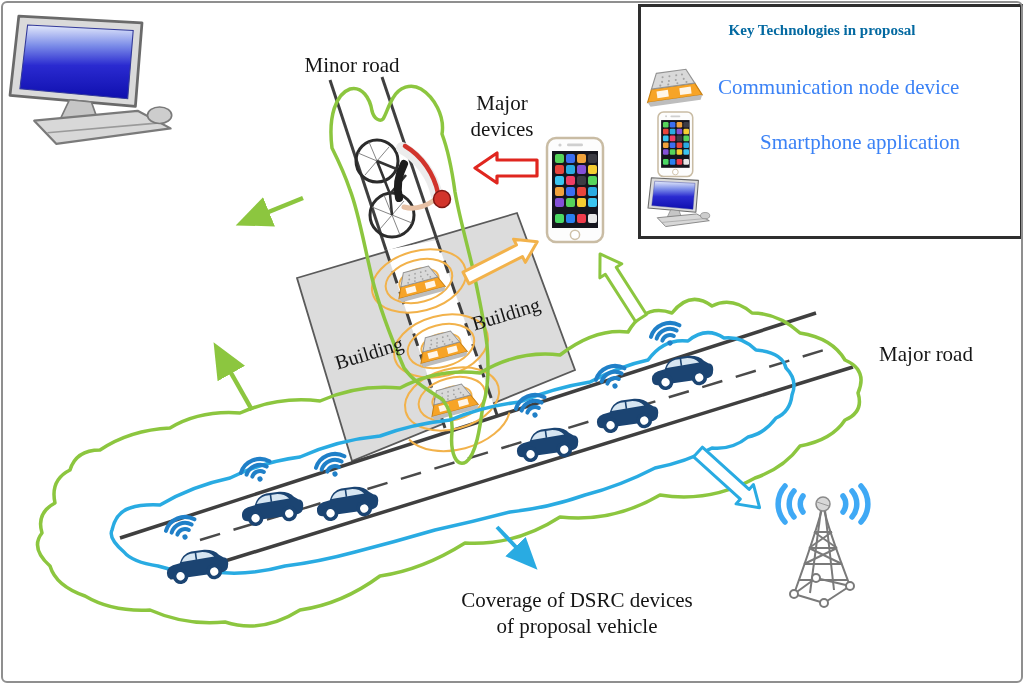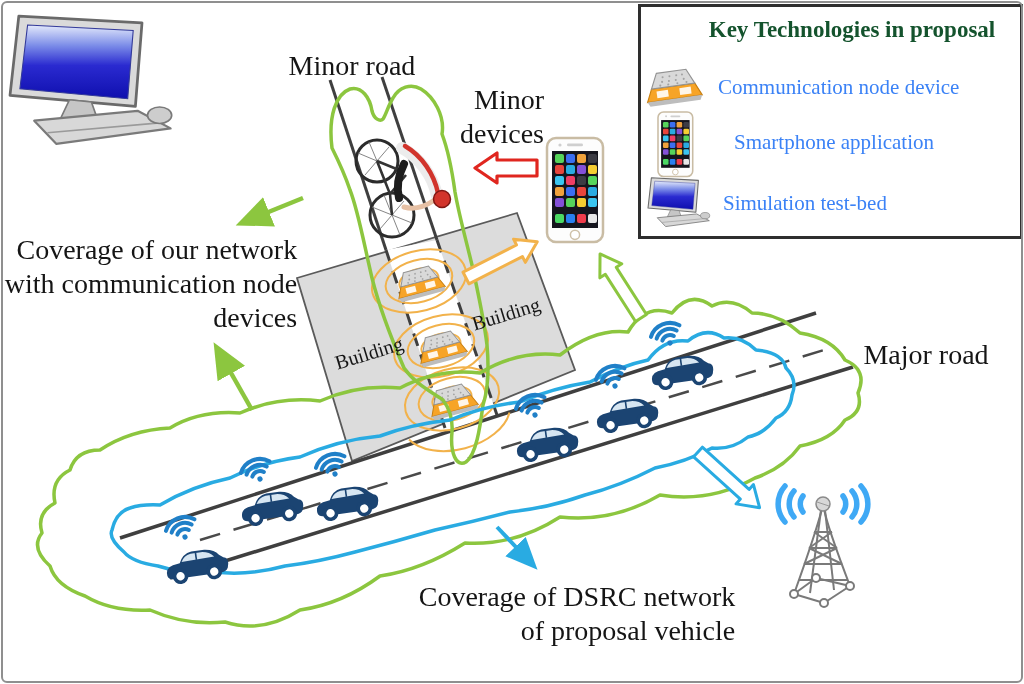--- a/index.html
+++ b/index.html
@@ -3,27 +3,27 @@
 <meta charset="utf-8">
 <style>
   html,body{margin:0;padding:0;background:#ffffff;}
   #stage{position:relative;width:1024px;height:684px;background:#ffffff;overflow:hidden;
          font-family:"Liberation Serif",serif;}
   #frame{position:absolute;left:1px;top:1px;right:1px;bottom:1px;border:2px solid #8f8f8f;
          border-radius:6px;pointer-events:none;}
   #artwork{position:absolute;left:0;top:0;}
   .lbl{position:absolute;color:#151515;white-space:nowrap;text-align:center;
        transform:translate(-50%,-50%);line-height:1.22;}
-  .f21{font-size:28px;text-align:right;}
+  .f21{font-size:21px;}
   .f20{font-size:20px;}
   .rot{transform:translate(-50%,-50%) rotate(-17deg);}
   .legend-box{position:absolute;left:638px;top:4px;width:379px;height:229px;
               border:3px solid #2e2e2e;background:transparent;}
-  .legend-title{position:absolute;left:852px;top:30px;transform:translate(-50%,-50%);
-                font-size:23px;font-weight:bold;color:#14532d;white-space:nowrap;}
+  .legend-title{position:absolute;left:822px;top:30px;transform:translate(-50%,-50%);
+                font-size:15px;font-weight:bold;color:#0369a1;white-space:nowrap;}
   .legend-item{position:absolute;transform:translateY(-50%);font-size:21px;color:#3b82f6;
                white-space:nowrap;}
 </style>
 </head>
 <body>
 
 <div id="stage">
 
 <svg id="artwork" width="1024" height="684" viewBox="0 0 1024 684">
   <defs>
@@ -289,38 +289,32 @@
 
   <use href="#node" transform="translate(673,85) rotate(-8) scale(1.15)"></use>
   <use href="#phone" transform="translate(658,112) scale(0.62)"></use>
   <use href="#monitor" transform="translate(648,177) scale(0.42)"></use>
 </svg>
 
 <div class="lbl f21" style="left:352px;top:66px;">Minor road</div>
 <div class="lbl f21" style="left:926px;top:325px;margin-top:30px;">Major road</div>
 
 <div class="lbl f21" style="left:502px;top:117px;">
-  <div>Minor</div>
+  <div>Major</div>
   <div>devices</div>
 </div>
 
-<div class="lbl f21" style="left:151px;top:284px;">
-  <div>Coverage of our network</div>
-  <div>with communication node</div>
-  <div>devices</div>
-</div>
 
 <div class="lbl f21" style="left:577px;top:614px;">
-  <div>Coverage of DSRC network</div>
+  <div>Coverage of DSRC devices</div>
   <div>of proposal vehicle</div>
 </div>
 
 <div class="lbl f20 rot" style="left:369px;top:353px;">Building</div>
 <div class="lbl f20 rot" style="left:506px;top:314px;">Building</div>
 
 <div class="legend-box"></div>
 <div class="legend-title">Key Technologies in proposal</div>
 <div class="legend-item" style="left:718px;top:87px;">Communication node device</div>
-<div class="legend-item" style="left:734px;top:142px;">Smartphone application</div>
-<div class="legend-item" style="left:723px;top:203px;">Simulation test-bed</div>
+<div class="legend-item" style="left:760px;top:142px;">Smartphone application</div>
 
 <div id="frame"></div>
 </div>
 
 </body></html>

